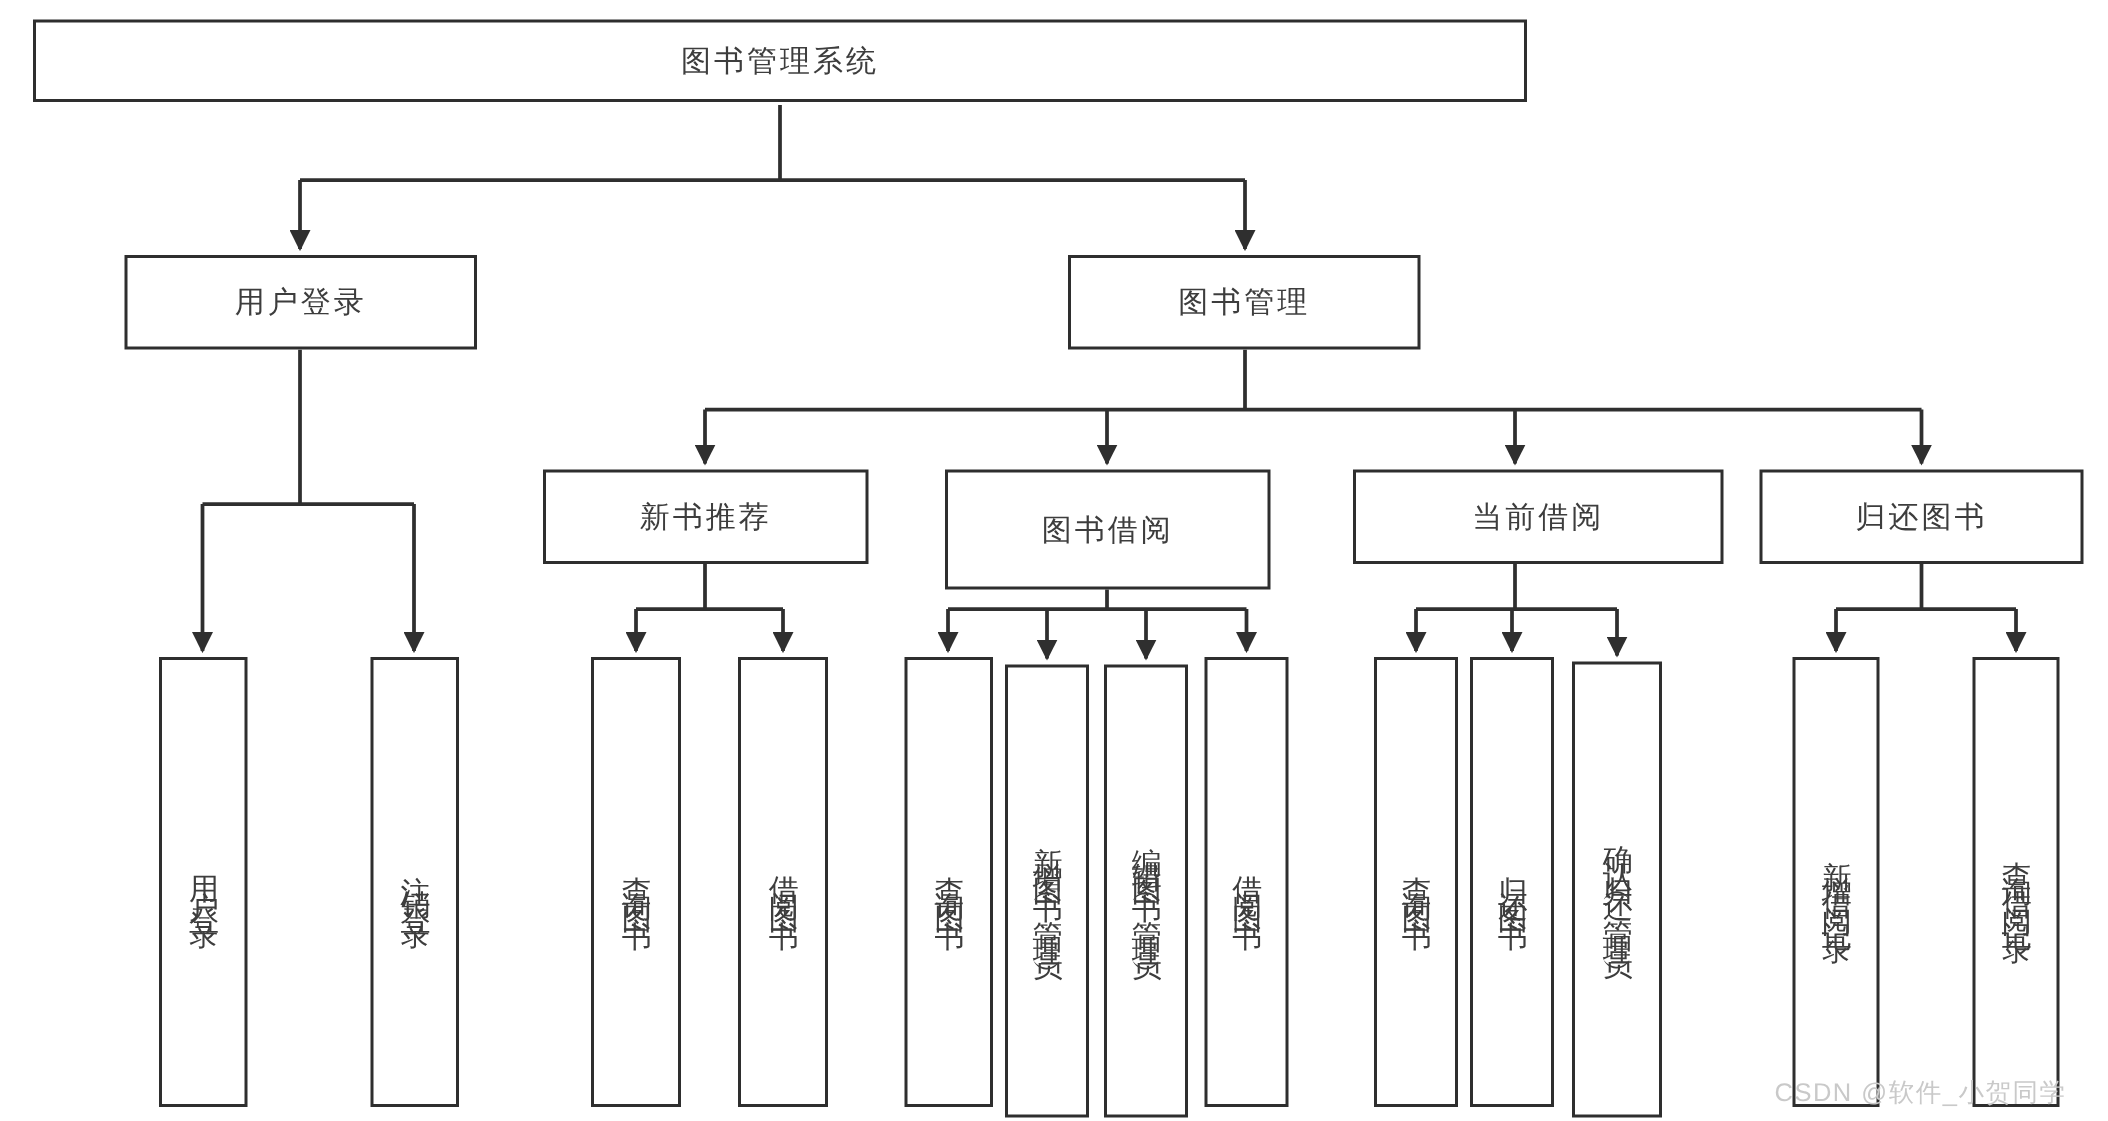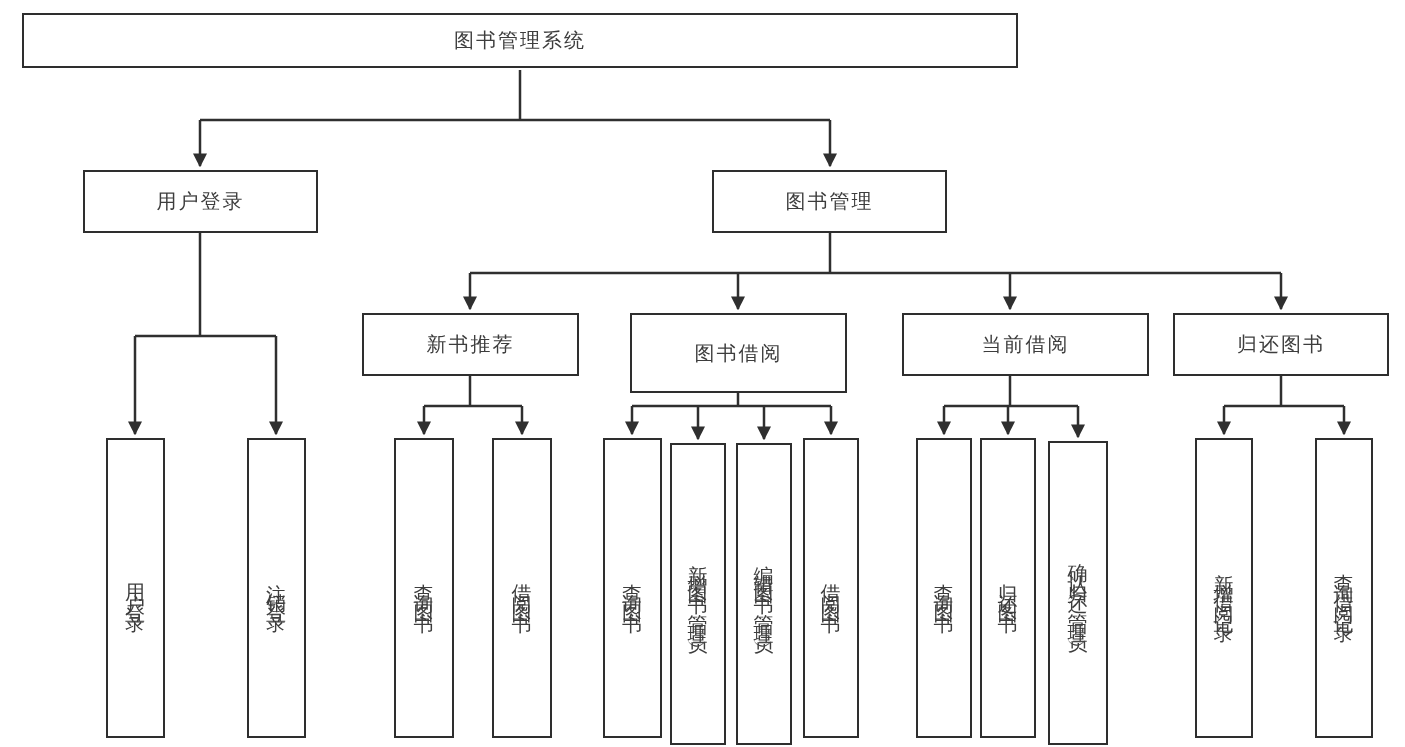--- a/index.html
+++ b/index.html
@@ -184,14 +184,15 @@
     <span class="vtext">确认归还（管理员）</span>
   </div>
 
   <div class="vnode" id="l-br-add">
     <span class="vtext">新增借阅记录</span>
   </div>
   <div class="vnode" id="l-br-query">
     <span class="vtext">查询借阅记录</span>
   </div>
 
+  <div class="watermark">CSDN @软件_小贺同学</div>
 
 </div>
 
 </body></html>

